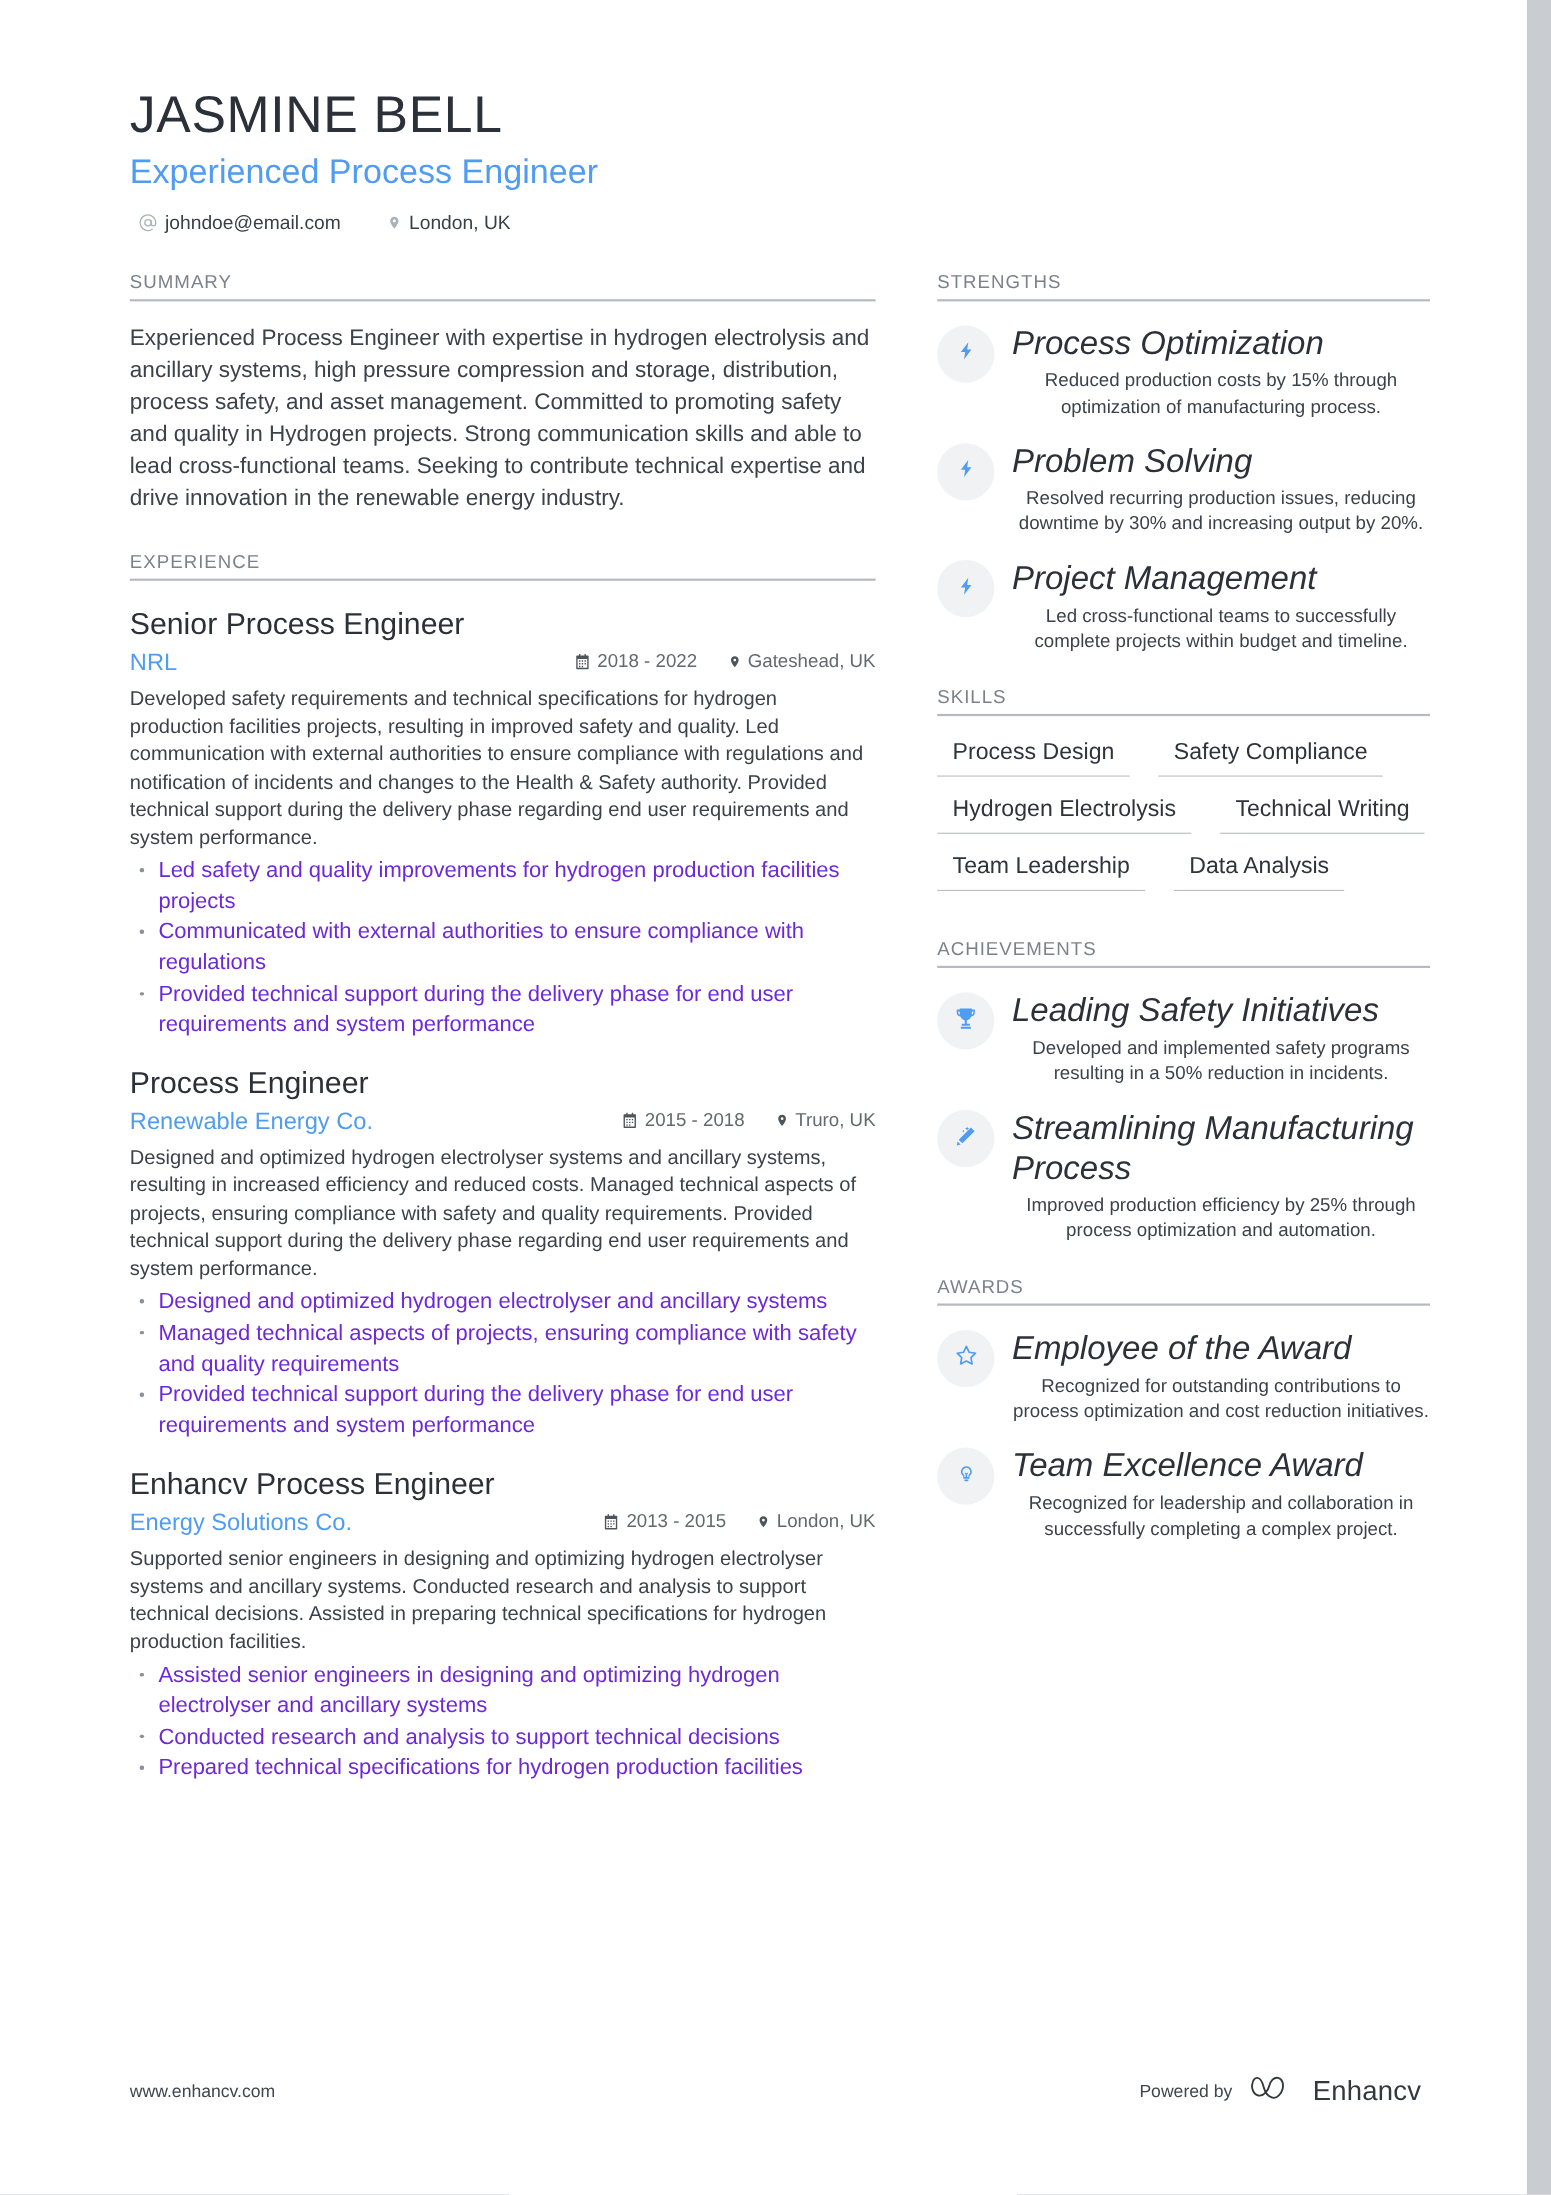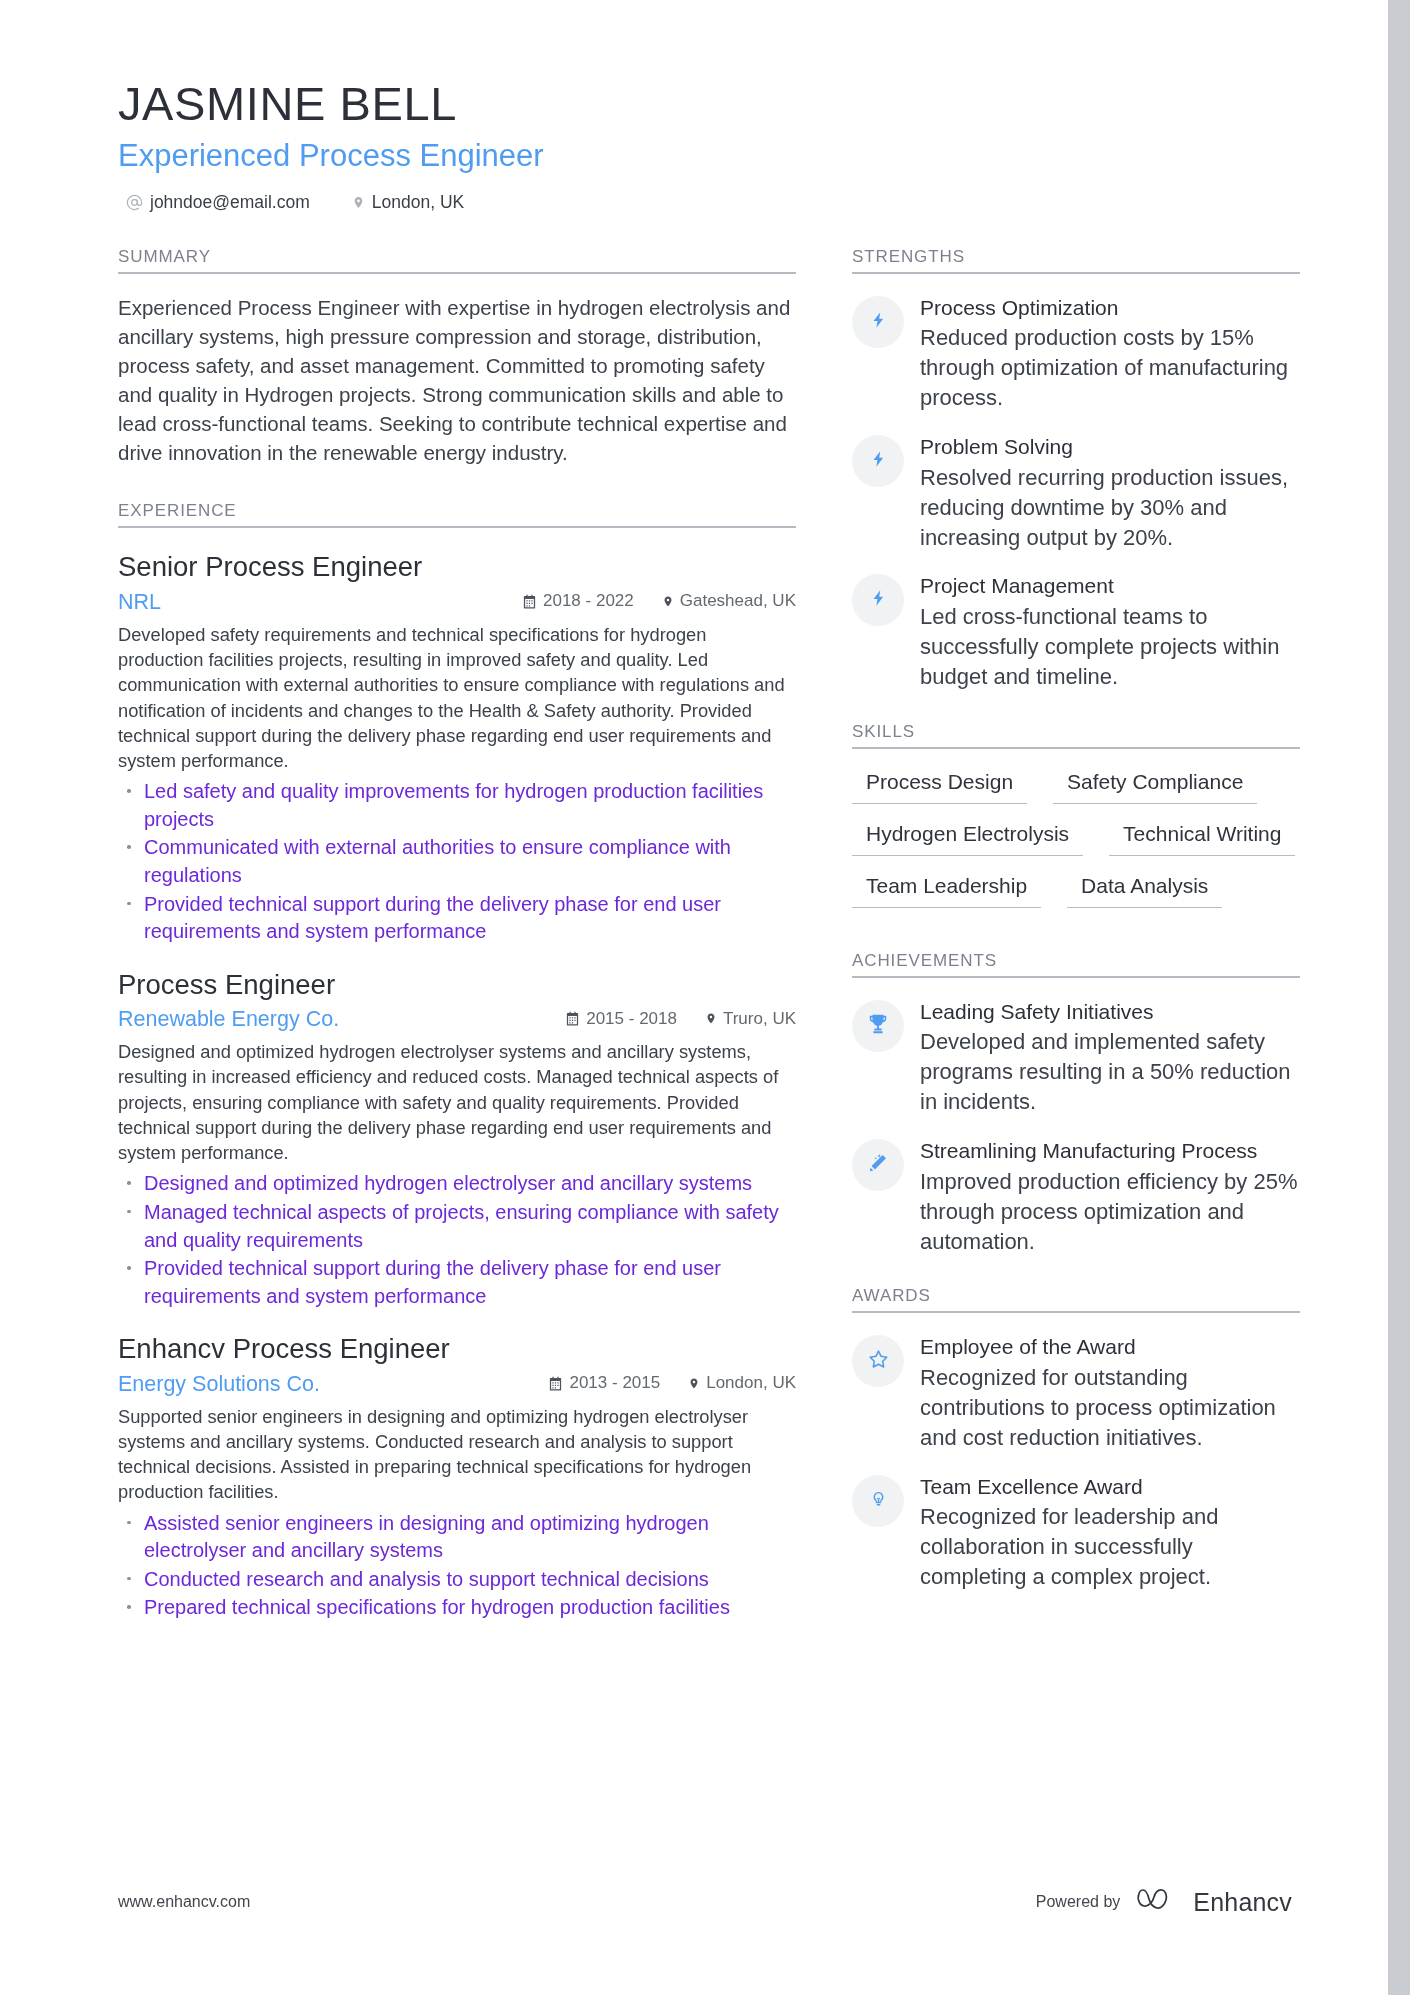--- a/index.html
+++ b/index.html
@@ -152,30 +152,32 @@
     width: 52px; height: 52px;
     border-radius: 50%;
     background: #f1f2f4;
     display: flex;
     align-items: center;
     justify-content: center;
     margin-top: 2px;
   }
   .item-body { flex: 1 1 auto; padding-top: 1px; }
   .item-title {
-    font-size: 21px;
+    font-size: 30px;
     color: #2c3038;
     font-weight: 400;
     line-height: 1.22;
+    font-style: italic;
   }
   .item-text {
     margin-top: 3px;
-    font-size: 22px;
+    font-size: 17px;
     line-height: 1.36;
     color: #3c424b;
+    text-align: center;
   }
 
   
   .skills {
     display: flex;
     flex-wrap: wrap;
     gap: 0 26px;
     margin-top: 16px;
   }
   .skill {

